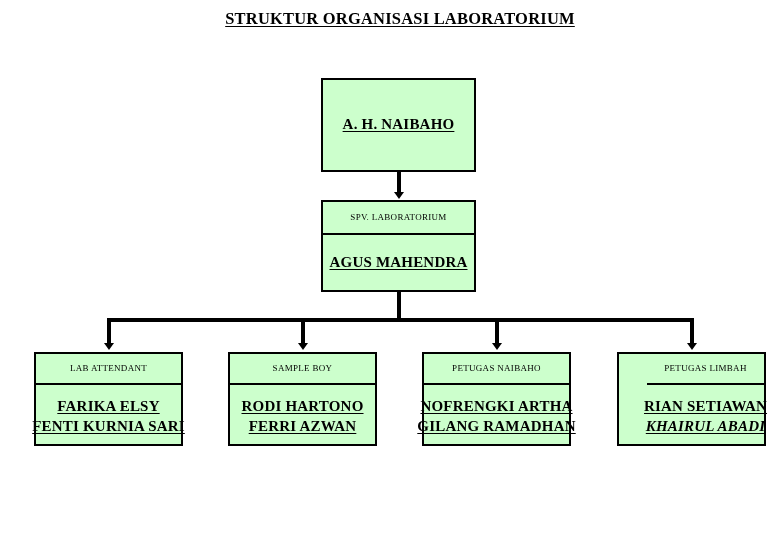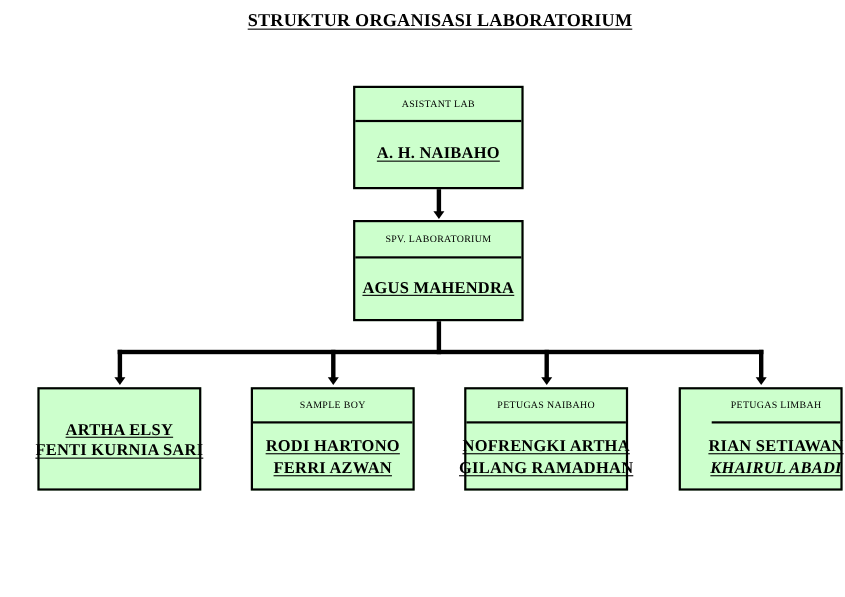--- a/index.html
+++ b/index.html
@@ -134,21 +134,20 @@
   }
 </style>
 </head>
 <body>
 
 <div id="chart-canvas">
 
   <div class="chart-title">STRUKTUR ORGANISASI LABORATORIUM</div>
 
   <div class="node node-top">
-    <div class="node-header">ASISTANT LAB</div>
     <div class="node-body">
       <div class="person">A. H. NAIBAHO</div>
     </div>
   </div>
 
   <div class="connector v-line" style="left:381px; top:172px; height:22px;"></div>
   <div class="arrowhead" style="left:378px; top:192px;"></div>
 
   <div class="node node-spv">
     <div class="node-header">SPV. LABORATORIUM</div>
@@ -167,22 +166,23 @@
   <div class="connector v-line" style="left:285px; top:318px; height:27px;"></div>
   <div class="arrowhead" style="left:282px; top:343px;"></div>
 
   <div class="connector v-line" style="left:479px; top:318px; height:27px;"></div>
   <div class="arrowhead" style="left:476px; top:343px;"></div>
 
   <div class="connector v-line" style="left:674px; top:318px; height:27px;"></div>
   <div class="arrowhead" style="left:671px; top:343px;"></div>
 
   <div class="node node-leaf leaf-0">
-    <div class="node-body">
-      <div class="person">ARTHA ELSY</div>
+    <div class="node-header">LAB ATTENDANT</div>
+    <div class="node-body">
+      <div class="person">FARIKA ELSY</div>
       <div class="person">FENTI KURNIA SARI</div>
     </div>
   </div>
 
   <div class="node node-leaf leaf-1">
     <div class="node-header">SAMPLE BOY</div>
     <div class="node-body">
       <div class="person">RODI HARTONO</div>
       <div class="person">FERRI AZWAN</div>
     </div>

